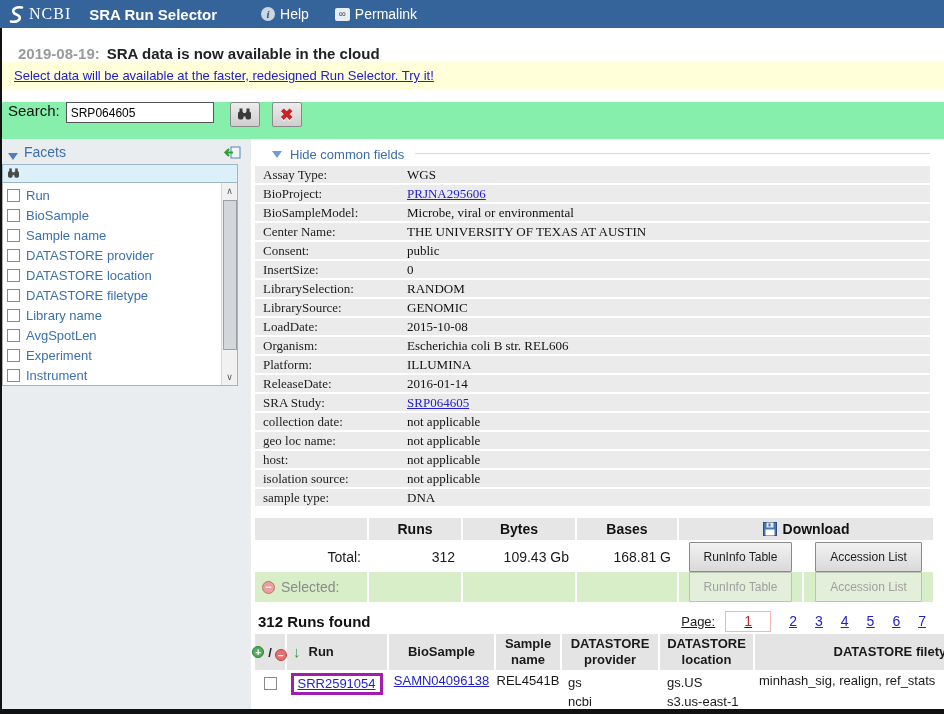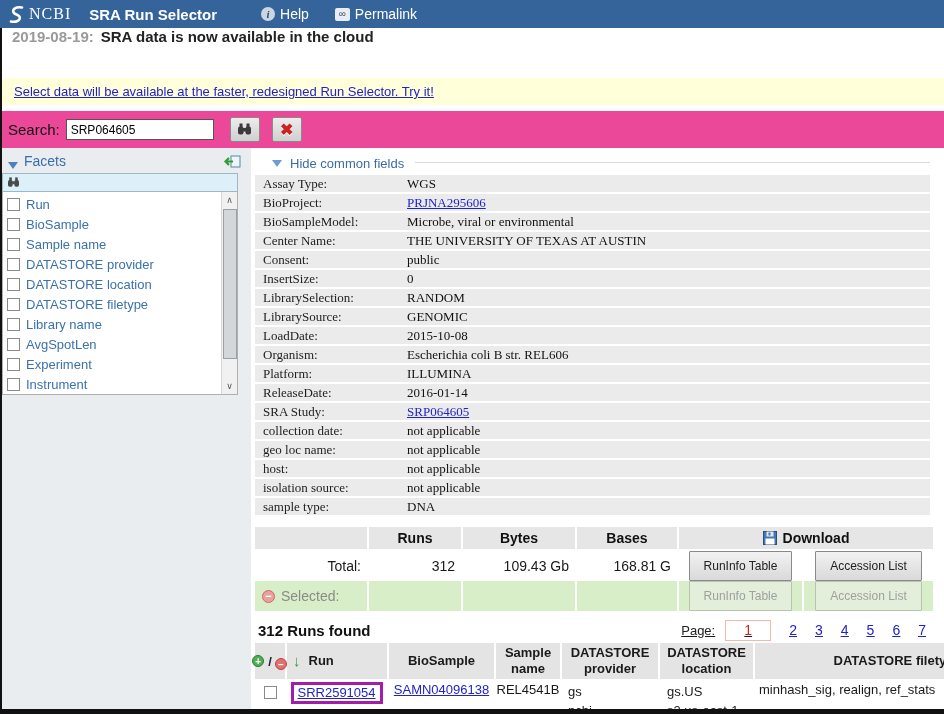--- a/index.html
+++ b/index.html
@@ -19,27 +19,27 @@
   .permalink { margin-left:26px; }
   .help-ic { width:14px; height:14px; border-radius:50%; background:#ccd6e2; color:#2c4f76;
              font-family:"Liberation Serif","DejaVu Serif",serif; font-style:italic; font-weight:bold;
              font-size:11px; line-height:14px; text-align:center; display:inline-block; }
   .perma-ic { width:15px; height:13px; background:#e7edf4; border-radius:2px; color:#555;
               font-size:10px; line-height:12px; text-align:center; display:inline-block; }
   
   .frame-left { position:absolute; left:0; top:28px; bottom:0; width:2px; background:#111; z-index:50; }
   .frame-bottom { position:absolute; left:0; right:0; bottom:0; height:5px; background:#111; z-index:50; }
   
-  .notice { height:50px; display:flex; align-items:flex-start; padding-left:12px; font-size:15px; font-weight:bold; }
+  .notice { height:34px; display:flex; align-items:flex-end; padding-left:18px; font-size:15px; font-weight:bold; }
   .notice .date { color:#9a9a9a; margin-right:7px; }
   .notice .msg { color:#222; }
   .banner { height:27px; background:#ffffd9; display:flex; align-items:center; padding-left:14px; }
   .banner a { color:#2121cc; font-size:13px; text-decoration:underline; cursor:pointer; }
   
-  .search-row { margin-top:6px; height:37px; background:#ec4899; display:flex; align-items:center; }
+  .search-row { margin-top:13px; height:37px; background:#86efac; display:flex; }
   .search-label { font-size:15px; color:#111; margin-left:8px; }
   .search-input { margin-left:6px; width:148px; height:21px; border:1px solid #555; font-size:12px;
                   padding:2px 4px; font-family:inherit; background:#fff; }
   .sbtn { margin-left:16px; width:30px; height:25px; background:linear-gradient(#ececec,#cfcfcf);
           border:1px solid #8a8a8a; border-radius:2px; display:flex; align-items:center; justify-content:center; cursor:pointer; }
   .sbtn + .sbtn { margin-left:12px; }
   .xglyph { color:#cc2222; font-size:16px; font-weight:bold; line-height:16px; text-shadow:0 1px 0 #fff; }
   
   .content-row { display:flex; height:576px; }
   .facets-col { width:251px; background:#e9edf0; flex:none; }

